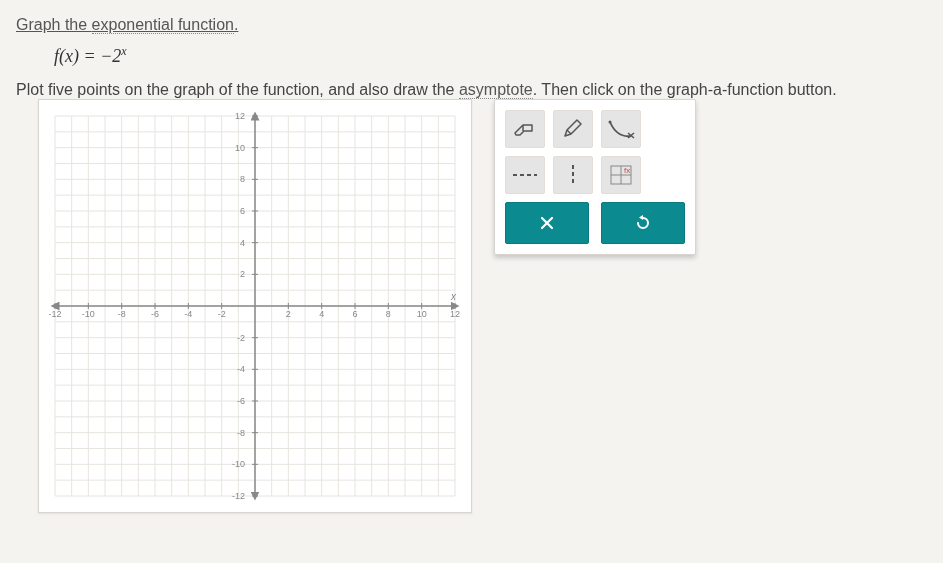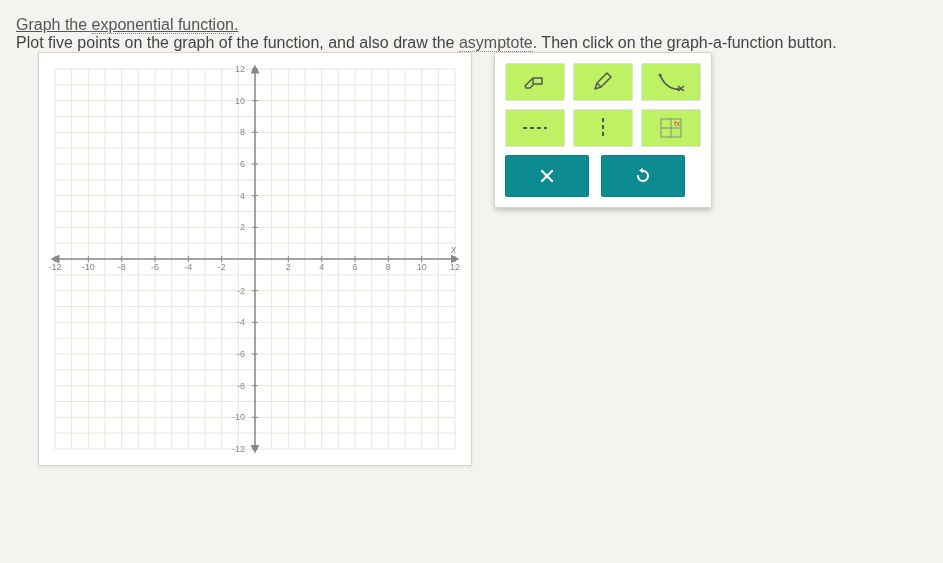--- a/index.html
+++ b/index.html
@@ -34,23 +34,23 @@
     .tool-panel {
       background: #fff;
       border: 1px solid #d8d4d0;
       padding: 10px;
       box-shadow: 0 3px 5px rgba(0,0,0,0.18);
       border-radius: 2px;
     }
     .tool-row { display: flex; gap: 8px; margin-bottom: 8px; }
     .tool-row:last-child { margin-bottom: 0; }
     .tool-btn {
-      width: 60px;
+      width: 40px;
       height: 38px;
-      background: #bef264;
+      background: #e5e5e5;
       border: 1px solid #e2ddd7;
       border-radius: 2px;
       display: flex;
       align-items: center;
       justify-content: center;
       cursor: pointer;
       color: #555;
     }
     .tool-btn svg { display: block; }
 
@@ -69,20 +69,23 @@
     .action-row { display: flex; gap: 12px; margin-top: 4px; }
   </style>
 </head>
 <body>
 
 <div class="content">
   <div class="title-line">
     <span>Graph the </span><span class="link">exponential function</span><span>.</span>
   </div>
 
+  <div class="fn-line">
+    <span class="fn">f(x)</span><span> = </span><span>−2</span><sup>x</sup>
+  </div>
 
   <div class="instr-line">
     <span>Plot five points on the graph of the function, and also draw the </span><span class="instr-link">asymptote</span><span>. Then click on the graph-a-function button.</span>
   </div>
 
   <div class="workspace">
 
     <div class="graph-box">
       <svg class="graph-svg" width="420" height="400" viewBox="0 0 420 400">
         <defs>

